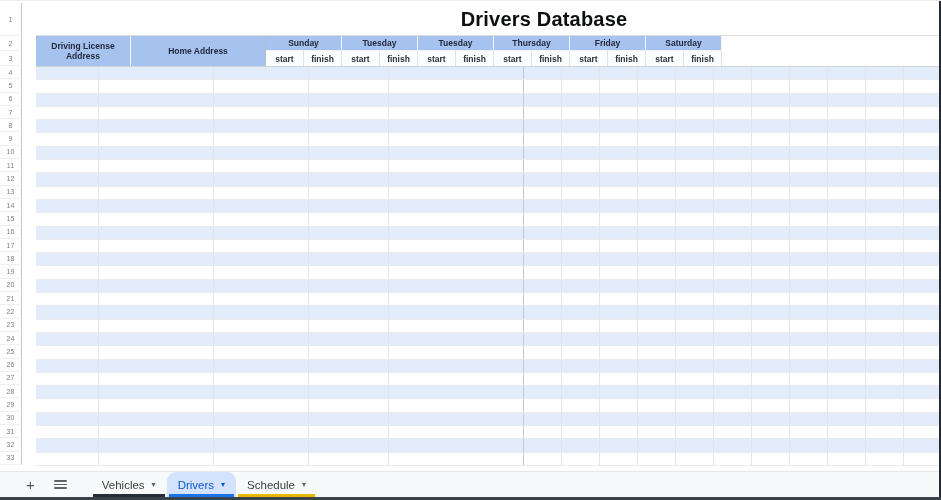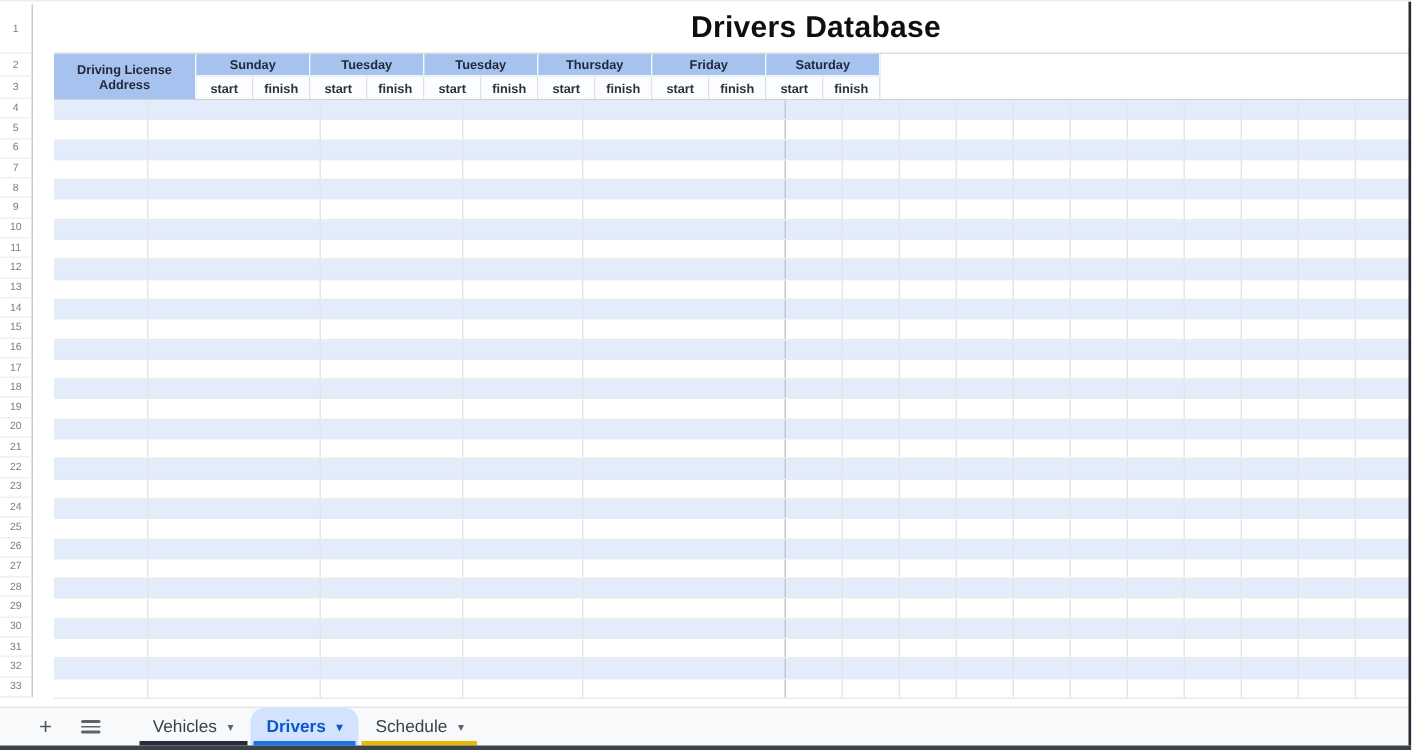--- a/index.html
+++ b/index.html
@@ -55,21 +55,21 @@
     display:flex;align-items:center;padding-left:26px;
   }
   .addbtn{font-size:15px;color:#54585e;margin-right:19px;line-height:1;}
   .burger{width:13px;display:flex;flex-direction:column;gap:2px;margin-right:24px;}
   .burger span{height:1.5px;background:#5f6368;border-radius:1px;}
   .tab{
     position:relative;height:100%;display:flex;align-items:center;
     padding:0 11px;font-size:11.5px;color:#3c4043;gap:7px;box-sizing:border-box;
   }
   .tab .strip{position:absolute;left:2px;right:2px;bottom:0;height:3px;}
-  .tab.active{background:var(--atabfill);border-radius:9px 9px 0 0;color:var(--atabtext);font-weight:bold;}
+  .tab.active{background:var(--atabfill);border-radius:9px 9px 0 0;color:var(--atabtext);font-weight:normal;}
   .caret{font-size:8px;color:#5f6368;line-height:1;}
   .tab.active .caret{color:var(--atabtext);}
   
   .redge{position:absolute;right:0;top:0;width:2px;height:496px;background:#262b33;}
   .chrome{position:absolute;left:0;top:496px;width:941px;height:4px;background:#38434c;}
 </style>
 </head>
 <body>
 
 <div class="app">
@@ -111,20 +111,23 @@
     </div>
 
   <div class="grid">
     <div class="titlerow">
       <div class="title">Drivers Database</div>
     </div>
     <div class="hdr">
         <div class="hcell info" style="width: 95px;">
           <span>Driving License Address</span>
         </div>
+        <div class="hcell info last" style="width: 135px;">
+          <span>Home Address</span>
+        </div>
         <div class="dgroup">
           <div class="dayname">Sunday</div>
           <div class="subrow">
             <div class="scell">start</div>
             <div class="scell">finish</div>
           </div>
         </div>
         <div class="dgroup">
           <div class="dayname">Tuesday</div>
           <div class="subrow">

